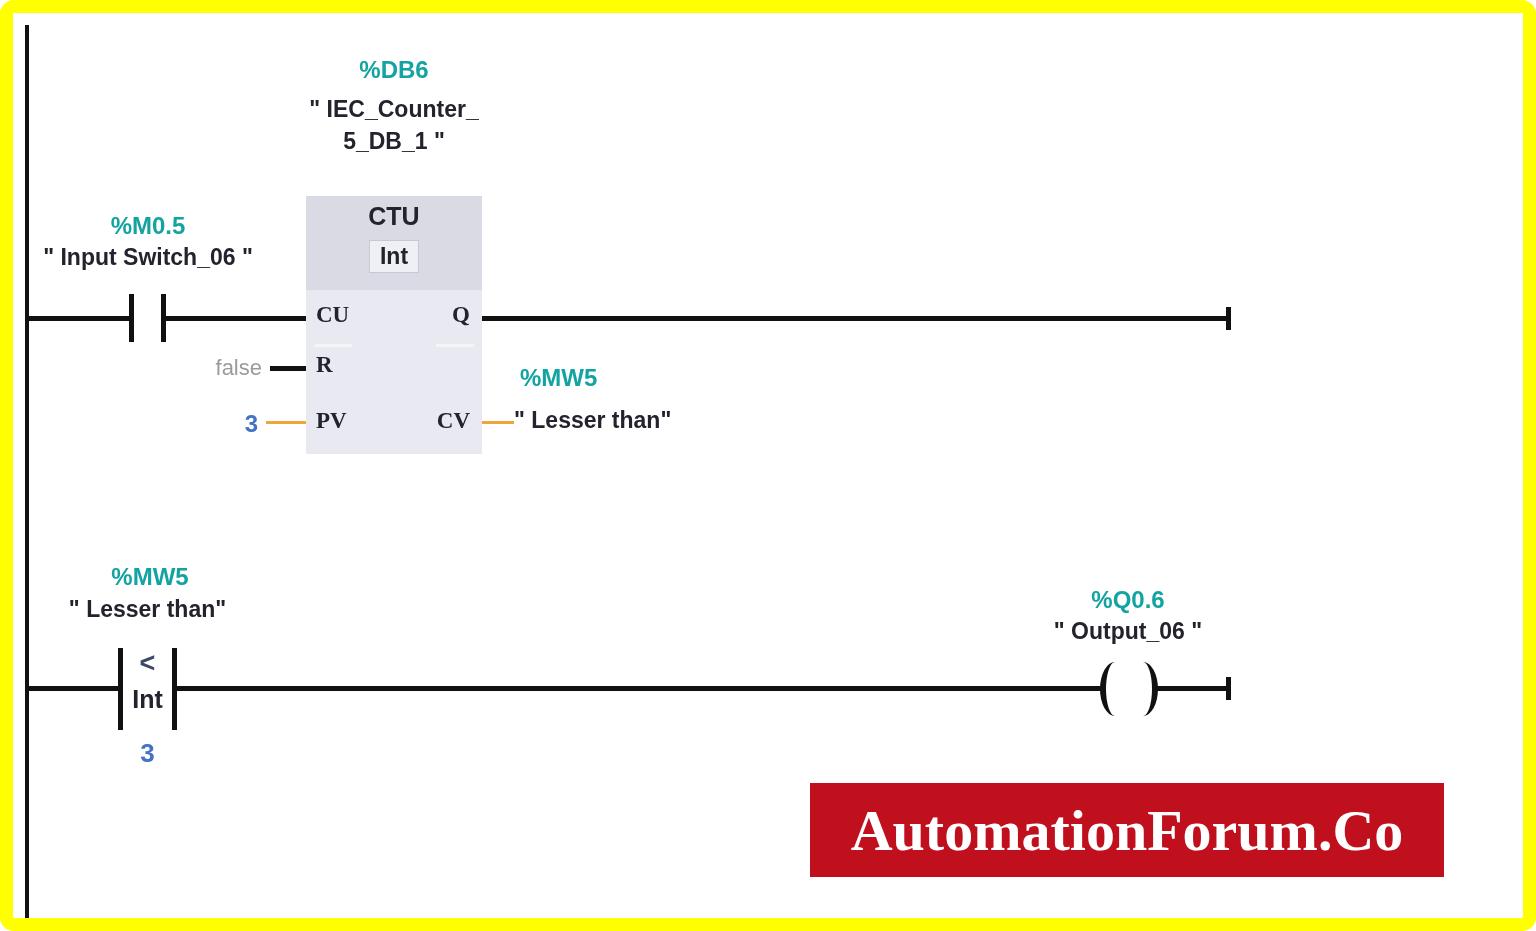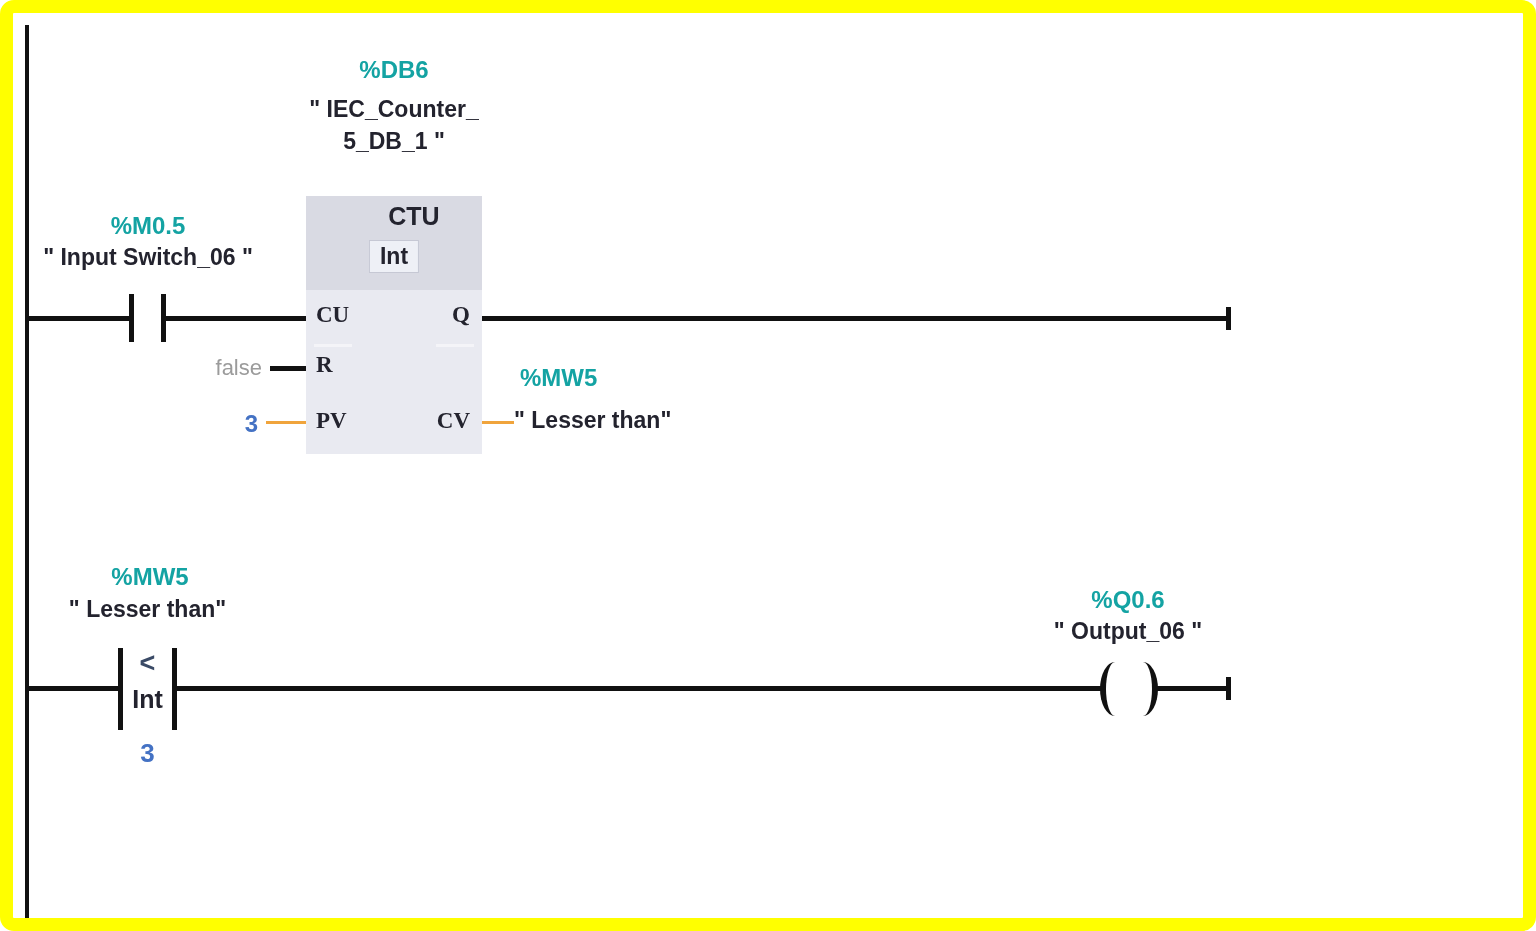--- a/index.html
+++ b/index.html
@@ -22,21 +22,21 @@
   .tagname-left{text-align:left;}
   .portlabel{position:absolute;color:#23232e;font-weight:700;font-size:23px;white-space:nowrap;font-family:Liberation Serif, serif;}
   .val-gray{position:absolute;color:#9b9b9b;font-weight:400;font-size:22px;text-align:right;white-space:nowrap;}
   .val-blue{position:absolute;color:#4472c4;font-weight:700;font-size:24px;text-align:right;white-space:nowrap;}
   
   .fbd-block{
     position:absolute;left:306px;top:196px;width:176px;height:258px;
     background:#e9eaf1;
   }
   .fbd-header{position:absolute;left:0;top:0;width:100%;height:94px;background:#d9dae3;}
-  .fbd-title{position:absolute;left:0;top:6px;width:100%;text-align:center;color:#23232e;font-weight:700;font-size:25px;padding-left:20px;}
+  .fbd-title{position:absolute;left:0;top:6px;width:100%;text-align:center;color:#23232e;font-weight:700;font-size:25px;}
   .fbd-type{
     position:absolute;left:50%;top:44px;transform:translateX(-50%);
     background:#eef0f6;border:1px solid #c6c8d4;padding:2px 10px;
     color:#23232e;font-weight:700;font-size:23px;
   }
   .sep{position:absolute;height:3px;background:#f4f4f8;}
   
   .cmp-op{position:absolute;color:#3a4a66;font-weight:700;font-size:27px;text-align:center;}
   .cmp-type{position:absolute;color:#23232e;font-weight:700;font-size:25px;text-align:center;}
   
@@ -109,15 +109,18 @@
   <div class="wire" style="left:177px;top:686px;width:926px;"></div>
 
   <div class="addr" style="left:1058px;top:586px;width:140px;">%Q0.6</div>
   <div class="tagname" style="left:1040px;top:618px;width:176px;">" Output_06 "</div>
 
   <div class="paren-l" style="left:1100px;top:662px;"></div>
   <div class="paren-r" style="left:1128px;top:662px;"></div>
   <div class="wire" style="left:1156px;top:686px;width:74px;"></div>
   <div class="bar" style="left:1226px;top:677px;height:23px;"></div>
 
+  <div class="banner">
+    <span>AutomationForum.Co</span>
+  </div>
 
   <div class="frame"></div>
 </div>
 
 </body></html>

